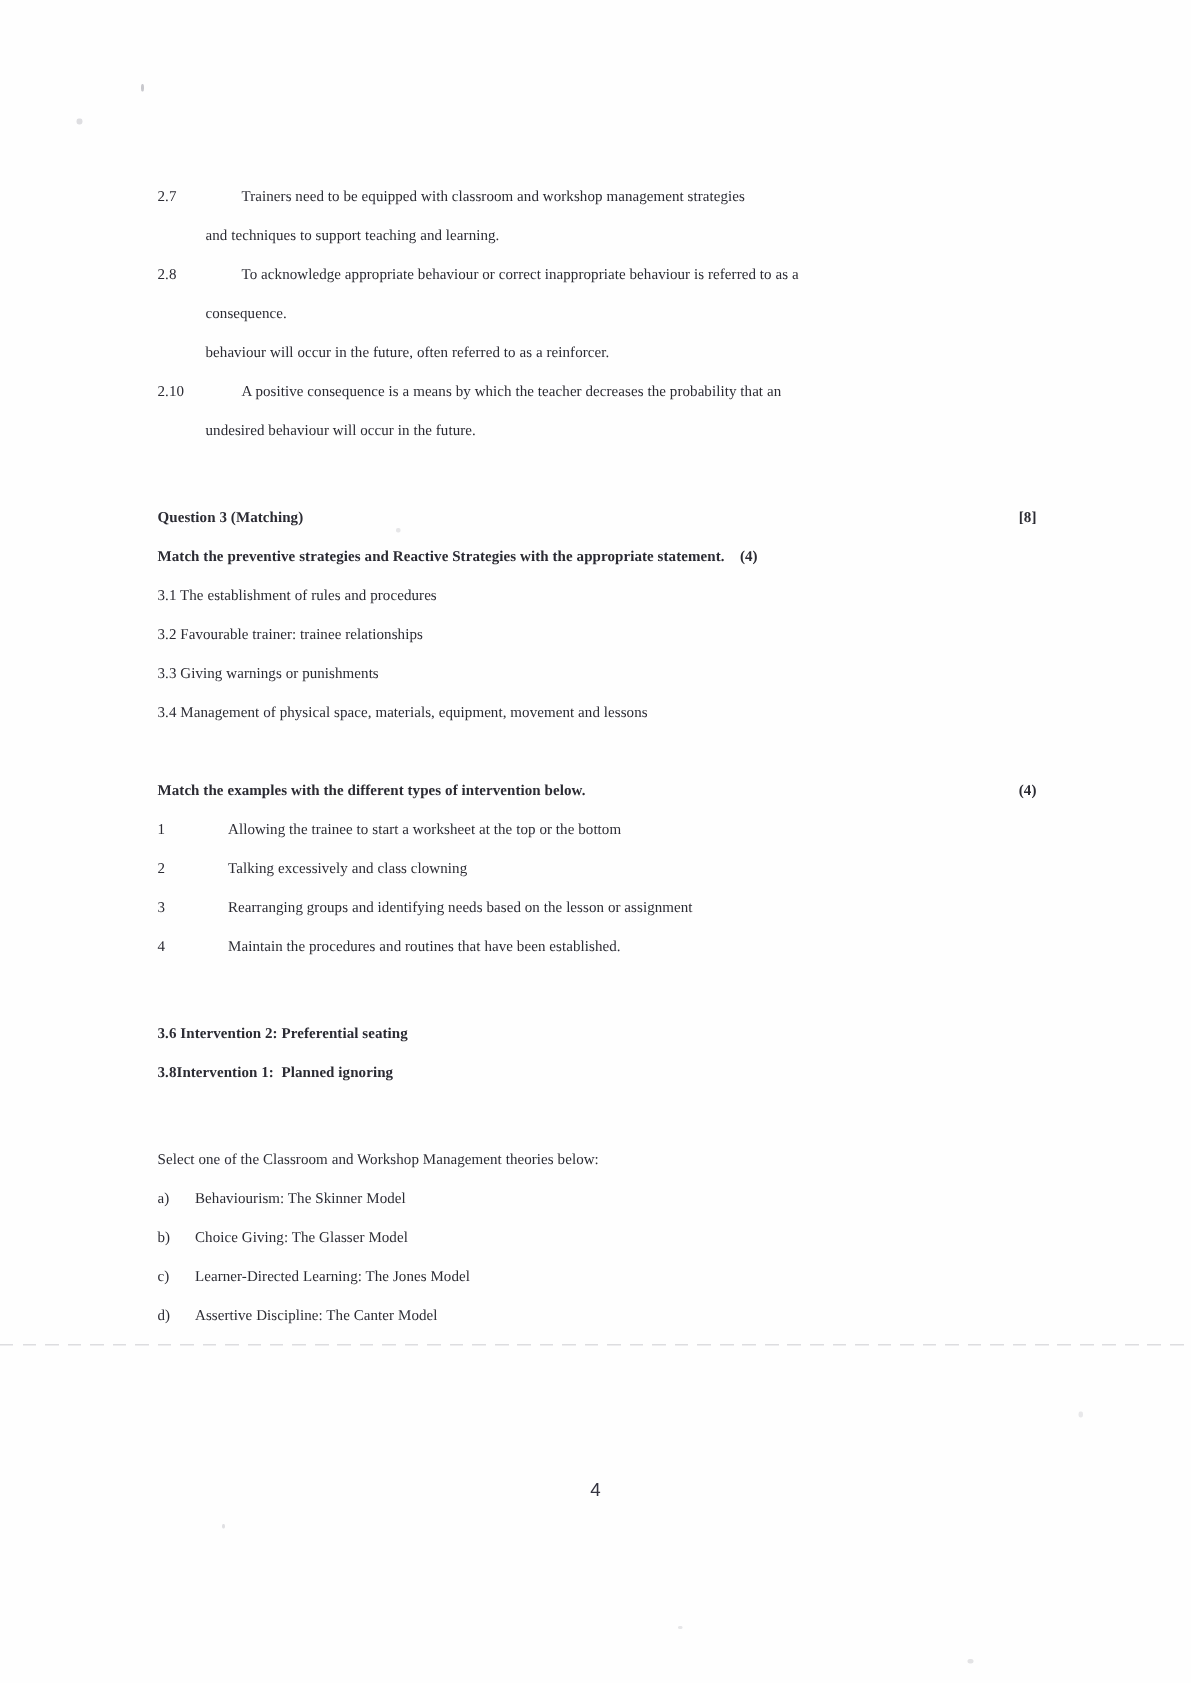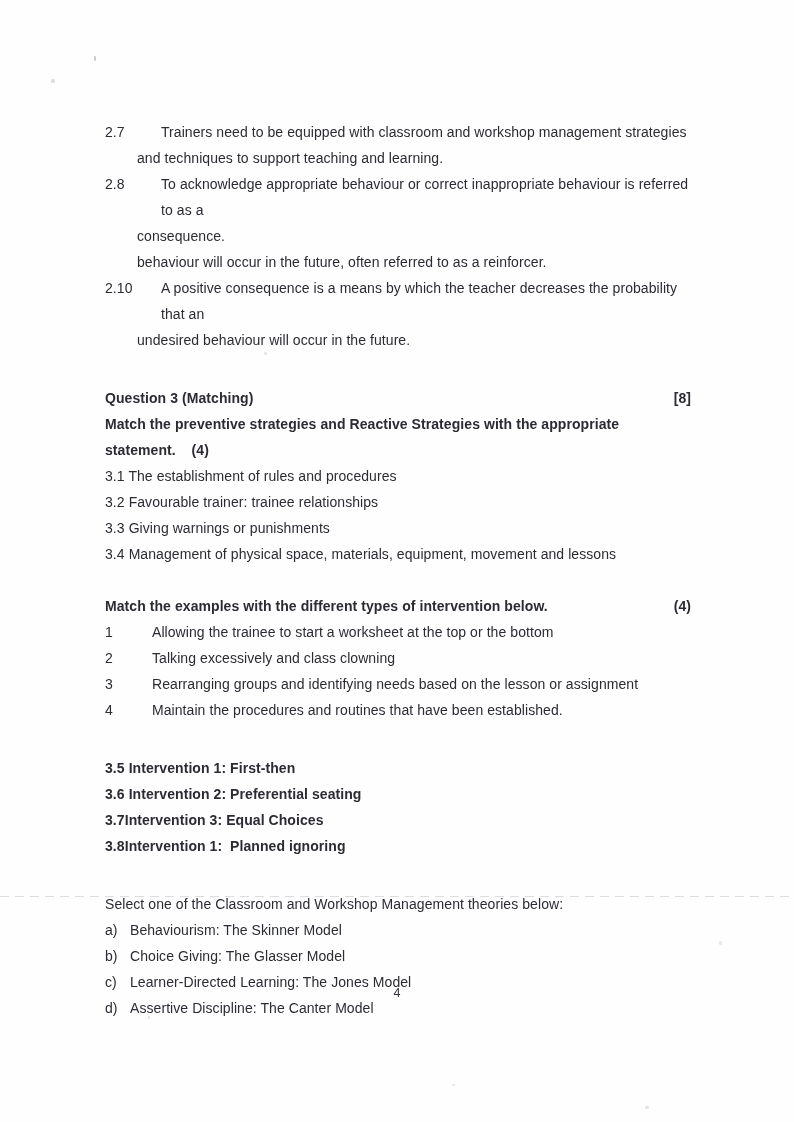--- a/index.html
+++ b/index.html
@@ -54,24 +54,25 @@
   
   .body-text {
     position: absolute;
     left: 105px;
     top: 119px;
     width: 586px;
   }
 
   .line {
     position: relative;
-    font-size: 14px;
+    font-size: 10px;
     line-height: 26px;
     letter-spacing: 0.005em;
     white-space: pre-wrap;
+    font-family: Liberation Serif, serif;
   }
   .bold { font-weight: 700; }
 
   
   .hang {
     display: flex;
     align-items: flex-start;
   }
   .hang .num {
     flex: 0 0 auto;
@@ -193,23 +194,21 @@
       <span class="idx">3</span>
       <span class="txt">Rearranging groups and identifying needs based on the lesson or assignment</span>
     </div>
     <div class="line ex">
       <span class="idx">4</span>
       <span class="txt">Maintain the procedures and routines that have been established.</span>
     </div>
 
     <div class="gap-lg"></div>
 
-    <div class="line bold">3.5 Intervention 1: First-then</div>
     <div class="line bold">3.6 Intervention 2: Preferential seating</div>
-    <div class="line bold">3.7Intervention 3: Equal Choices</div>
     <div class="line bold">3.8Intervention 1:  Planned ignoring</div>
 
     <div class="gap-lg"></div>
 
 
     <div class="line">Select one of the Classroom and Workshop Management theories below:</div>
 
     <div class="line opt">
       <span class="ltr">a)</span>
       <span class="txt">Behaviourism: The Skinner Model</span>

